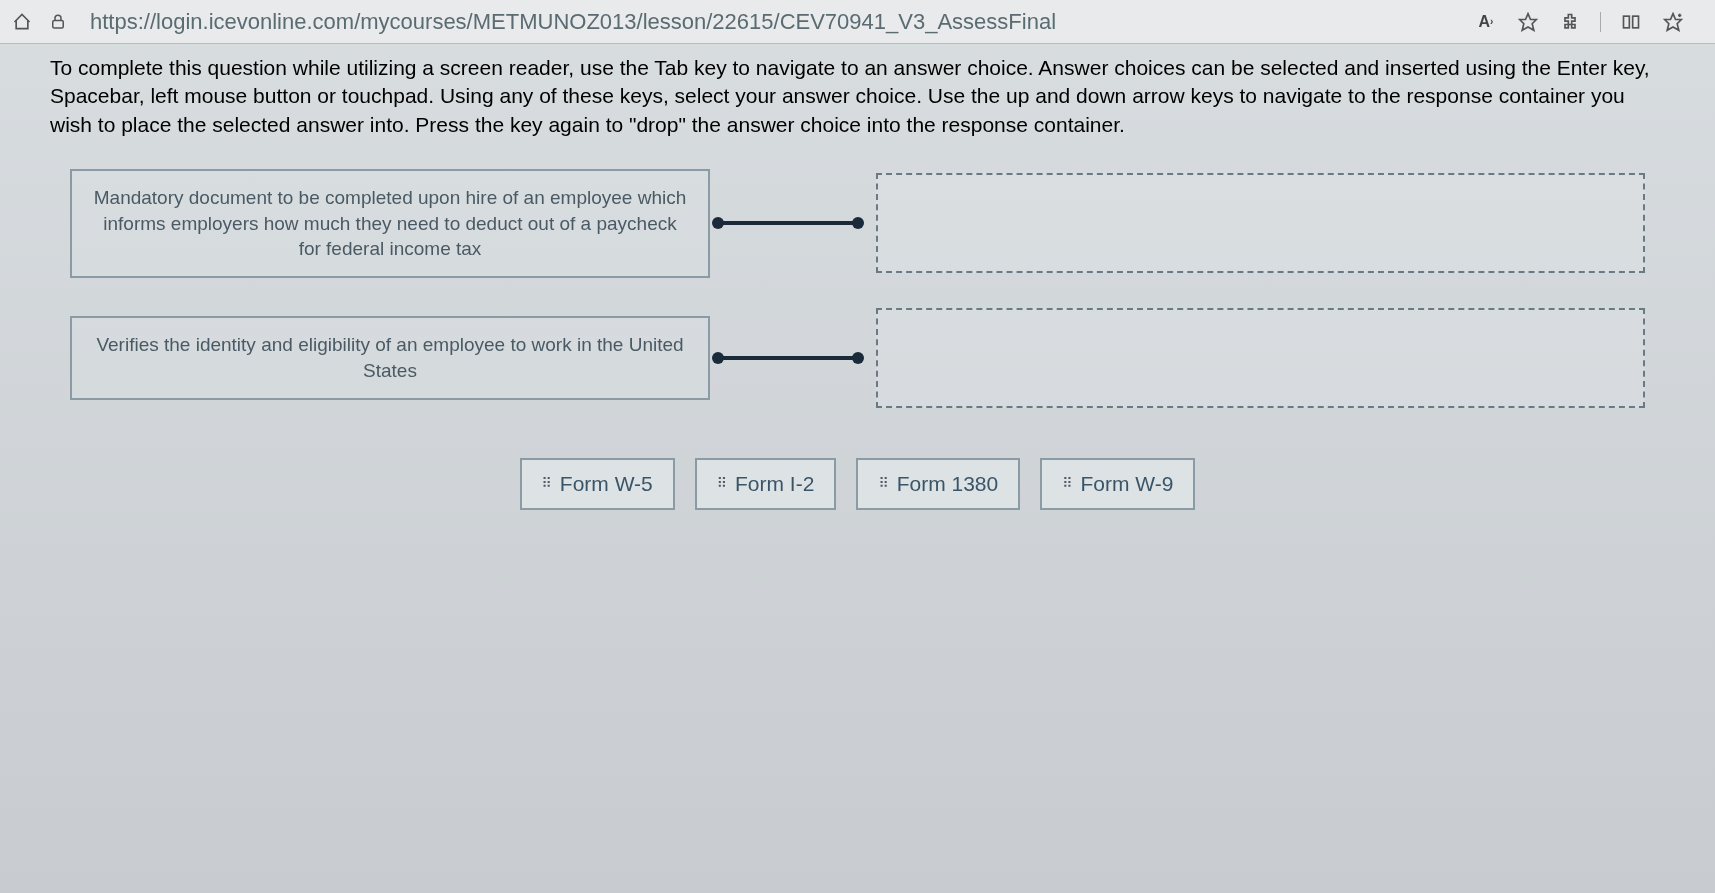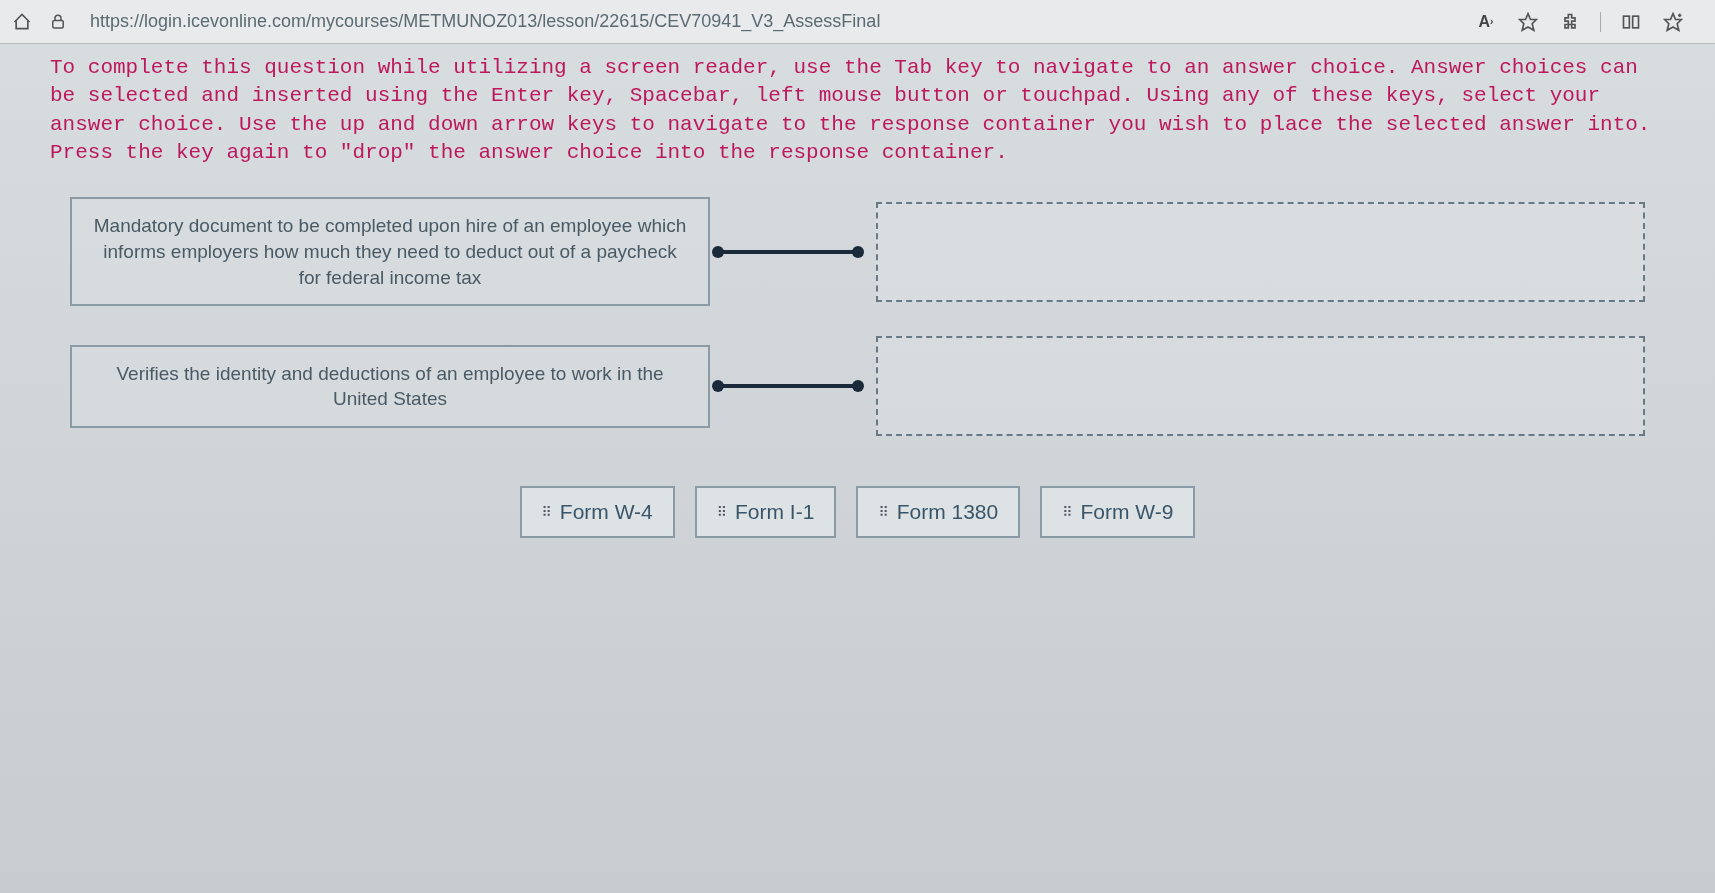--- a/index.html
+++ b/index.html
@@ -24,44 +24,43 @@
       height: 24px;
       display: flex;
       align-items: center;
       justify-content: center;
       cursor: pointer;
       color: #555;
     }
     .url-text {
       flex: 1;
       color: #5a6b72;
-      font-size: 18px;
+      font-size: 22px;
       padding-left: 8px;
     }
     .browser-right {
       display: flex;
       align-items: center;
       gap: 18px;
       padding-right: 20px;
     }
     .divider-v {
       width: 1px;
       height: 20px;
       background: #aaa;
     }
     .content {
       padding: 10px 40px 20px 40px;
     }
     .instructions {
-      color: #be185d;
+      color: #000000;
       font-size: 21px;
       line-height: 1.35;
       margin-bottom: 30px;
       padding: 0 10px;
-      font-family: Liberation Mono, monospace;
     }
     .matching-area {
       display: flex;
       flex-direction: column;
       gap: 30px;
       padding: 0 30px;
     }
     .match-row {
       display: flex;
       align-items: center;
@@ -180,34 +179,34 @@
 <div class="content">
   <div class="instructions">To complete this question while utilizing a screen reader, use the Tab key to navigate to an answer choice. Answer choices can be selected and inserted using the Enter key, Spacebar, left mouse button or touchpad. Using any of these keys, select your answer choice. Use the up and down arrow keys to navigate to the response container you wish to place the selected answer into. Press the key again to "drop" the answer choice into the response container.</div>
 
   <div class="matching-area">
     <div class="match-row">
       <div class="prompt-box">Mandatory document to be completed upon hire of an employee which informs employers how much they need to deduct out of a paycheck for federal income tax</div>
       <div class="connector"></div>
       <div class="drop-zone"></div>
     </div>
     <div class="match-row">
-      <div class="prompt-box">Verifies the identity and deductions of an employee to work in the United States</div>
+      <div class="prompt-box">Verifies the identity and eligibility of an employee to work in the United States</div>
       <div class="connector"></div>
       <div class="drop-zone"></div>
     </div>
   </div>
 
   <div class="answer-bank">
     <div class="answer-chip">
       <span class="grip">⠿</span>
-      <span>Form W-4</span>
-    </div>
-    <div class="answer-chip">
-      <span class="grip">⠿</span>
-      <span>Form I-1</span>
+      <span>Form W-5</span>
+    </div>
+    <div class="answer-chip">
+      <span class="grip">⠿</span>
+      <span>Form I-2</span>
     </div>
     <div class="answer-chip">
       <span class="grip">⠿</span>
       <span>Form 1380</span>
     </div>
     <div class="answer-chip">
       <span class="grip">⠿</span>
       <span>Form W-9</span>
     </div>
   </div>

